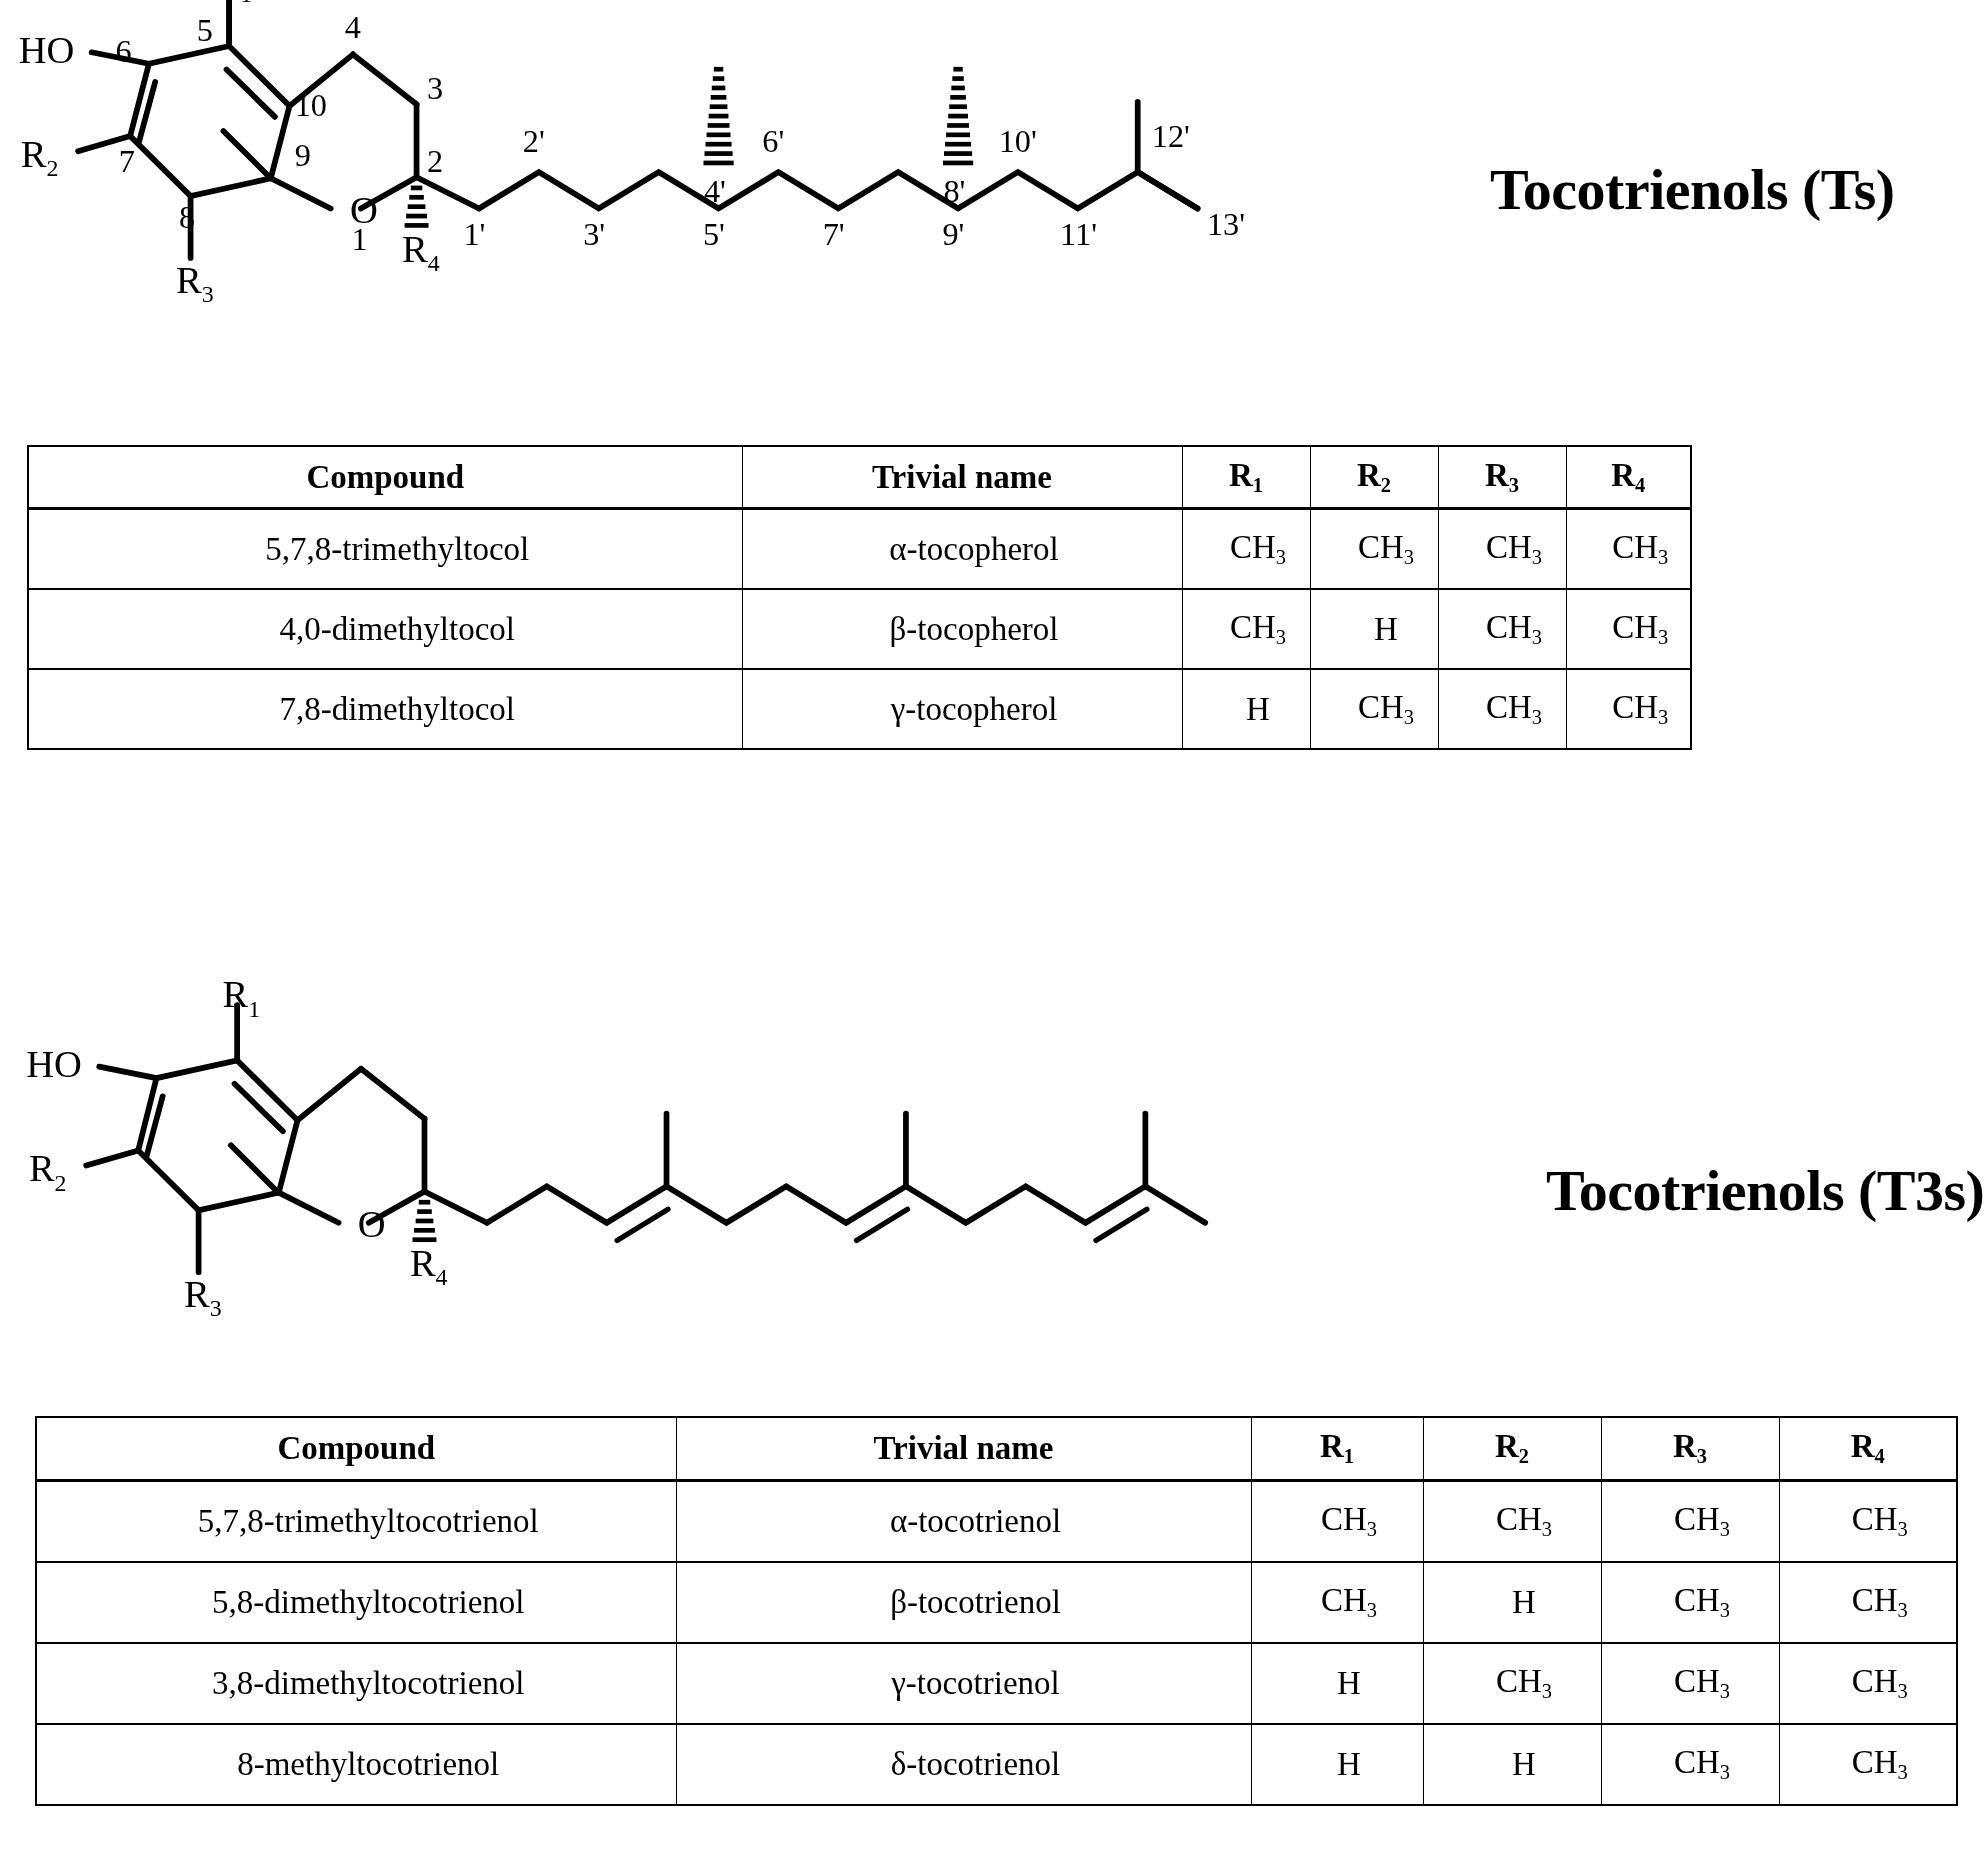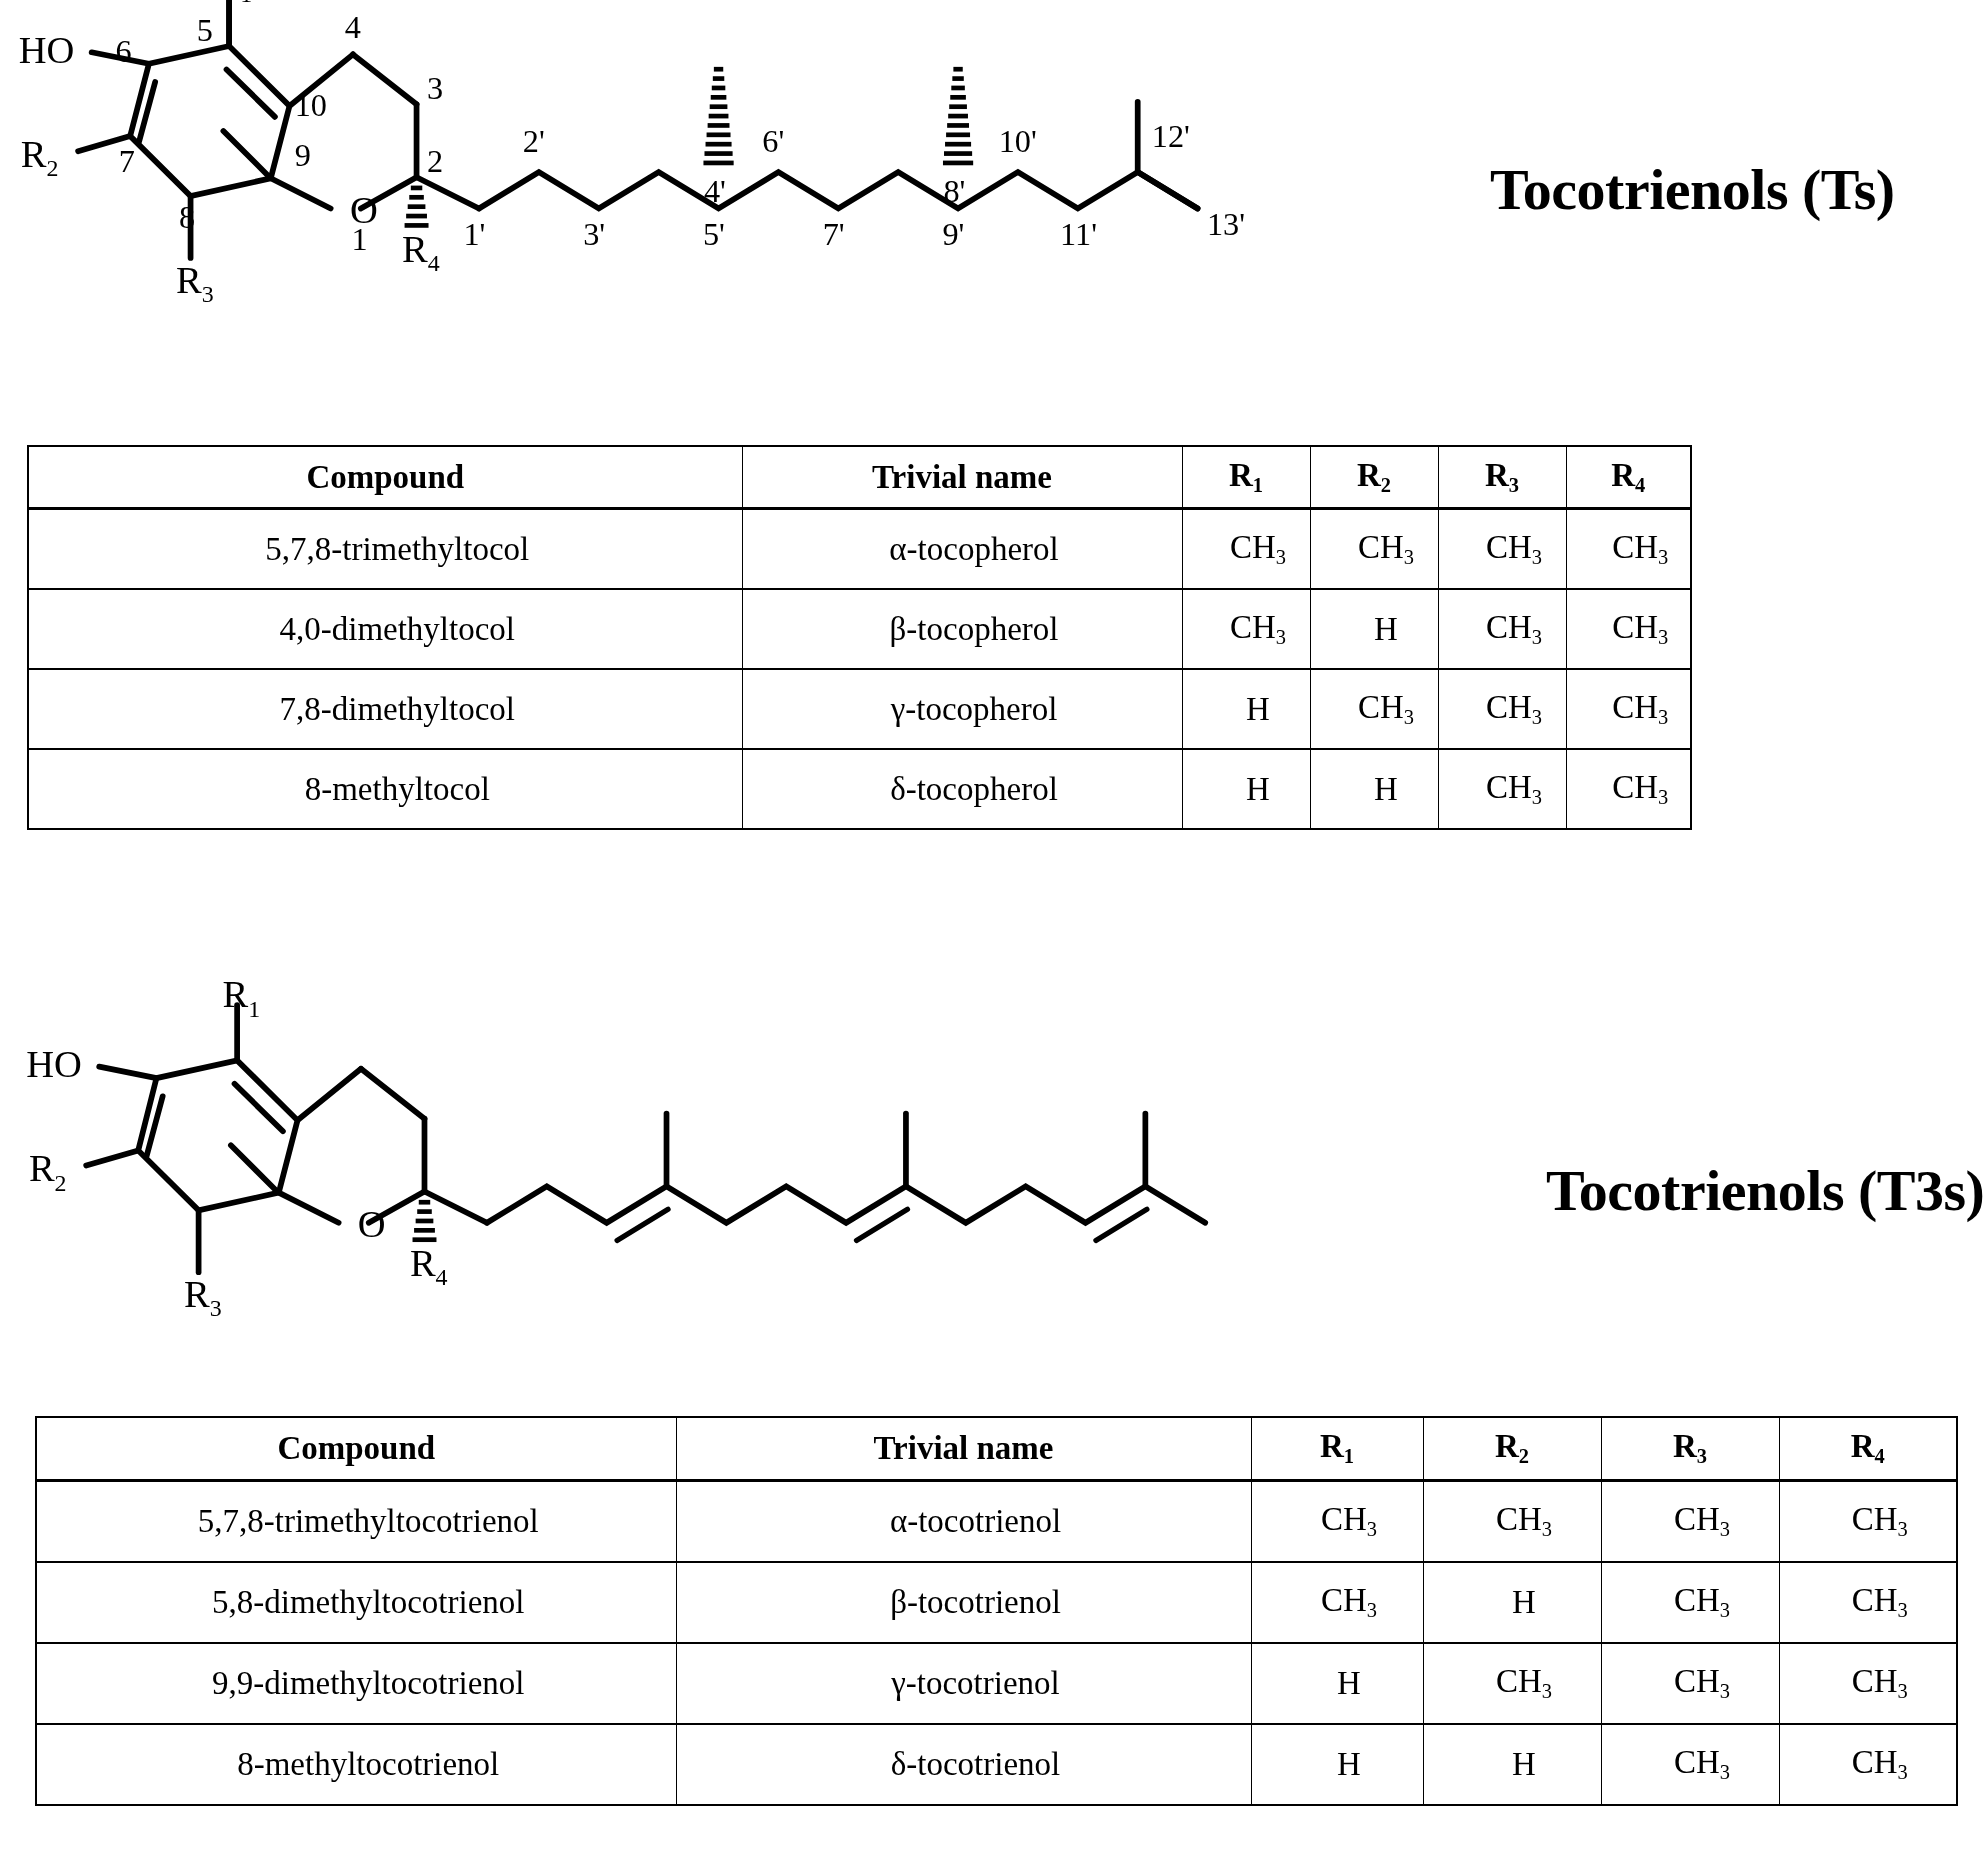--- a/index.html
+++ b/index.html
@@ -229,28 +229,20 @@
       <td>CH<sub>3</sub></td>
     </tr>
     <tr>
       <td>7,8-dimethyltocol</td>
       <td>γ-tocopherol</td>
       <td>H</td>
       <td>CH<sub>3</sub></td>
       <td>CH<sub>3</sub></td>
       <td>CH<sub>3</sub></td>
     </tr>
-    <tr>
-      <td>8-methyltocol</td>
-      <td>δ-tocopherol</td>
-      <td>H</td>
-      <td>H</td>
-      <td>CH<sub>3</sub></td>
-      <td>CH<sub>3</sub></td>
-    </tr>
   </tbody>
 </table>
 
 <div class="structure-block" id="tocotrienol-structure">
   <svg width="1510" height="432" viewBox="0 0 2900 830" xmlns="http://www.w3.org/2000/svg">
     <g stroke="#000" stroke-width="11" fill="none" stroke-linecap="round">
 
       <polygon points="300,200 455,166 571,281 535,420 381,454 265,339" stroke="#000" stroke-width="11" fill="none"></polygon>
 
       <line x1="450" y1="211" x2="543" y2="302"></line>
@@ -338,21 +330,21 @@
     </tr>
     <tr>
       <td>5,8-dimethyltocotrienol</td>
       <td>β-tocotrienol</td>
       <td>CH<sub>3</sub></td>
       <td>H</td>
       <td>CH<sub>3</sub></td>
       <td>CH<sub>3</sub></td>
     </tr>
     <tr>
-      <td>9,9-dimethyltocotrienol</td>
+      <td>3,8-dimethyltocotrienol</td>
       <td>γ-tocotrienol</td>
       <td>H</td>
       <td>CH<sub>3</sub></td>
       <td>CH<sub>3</sub></td>
       <td>CH<sub>3</sub></td>
     </tr>
     <tr>
       <td>8-methyltocotrienol</td>
       <td>δ-tocotrienol</td>
       <td>H</td>

